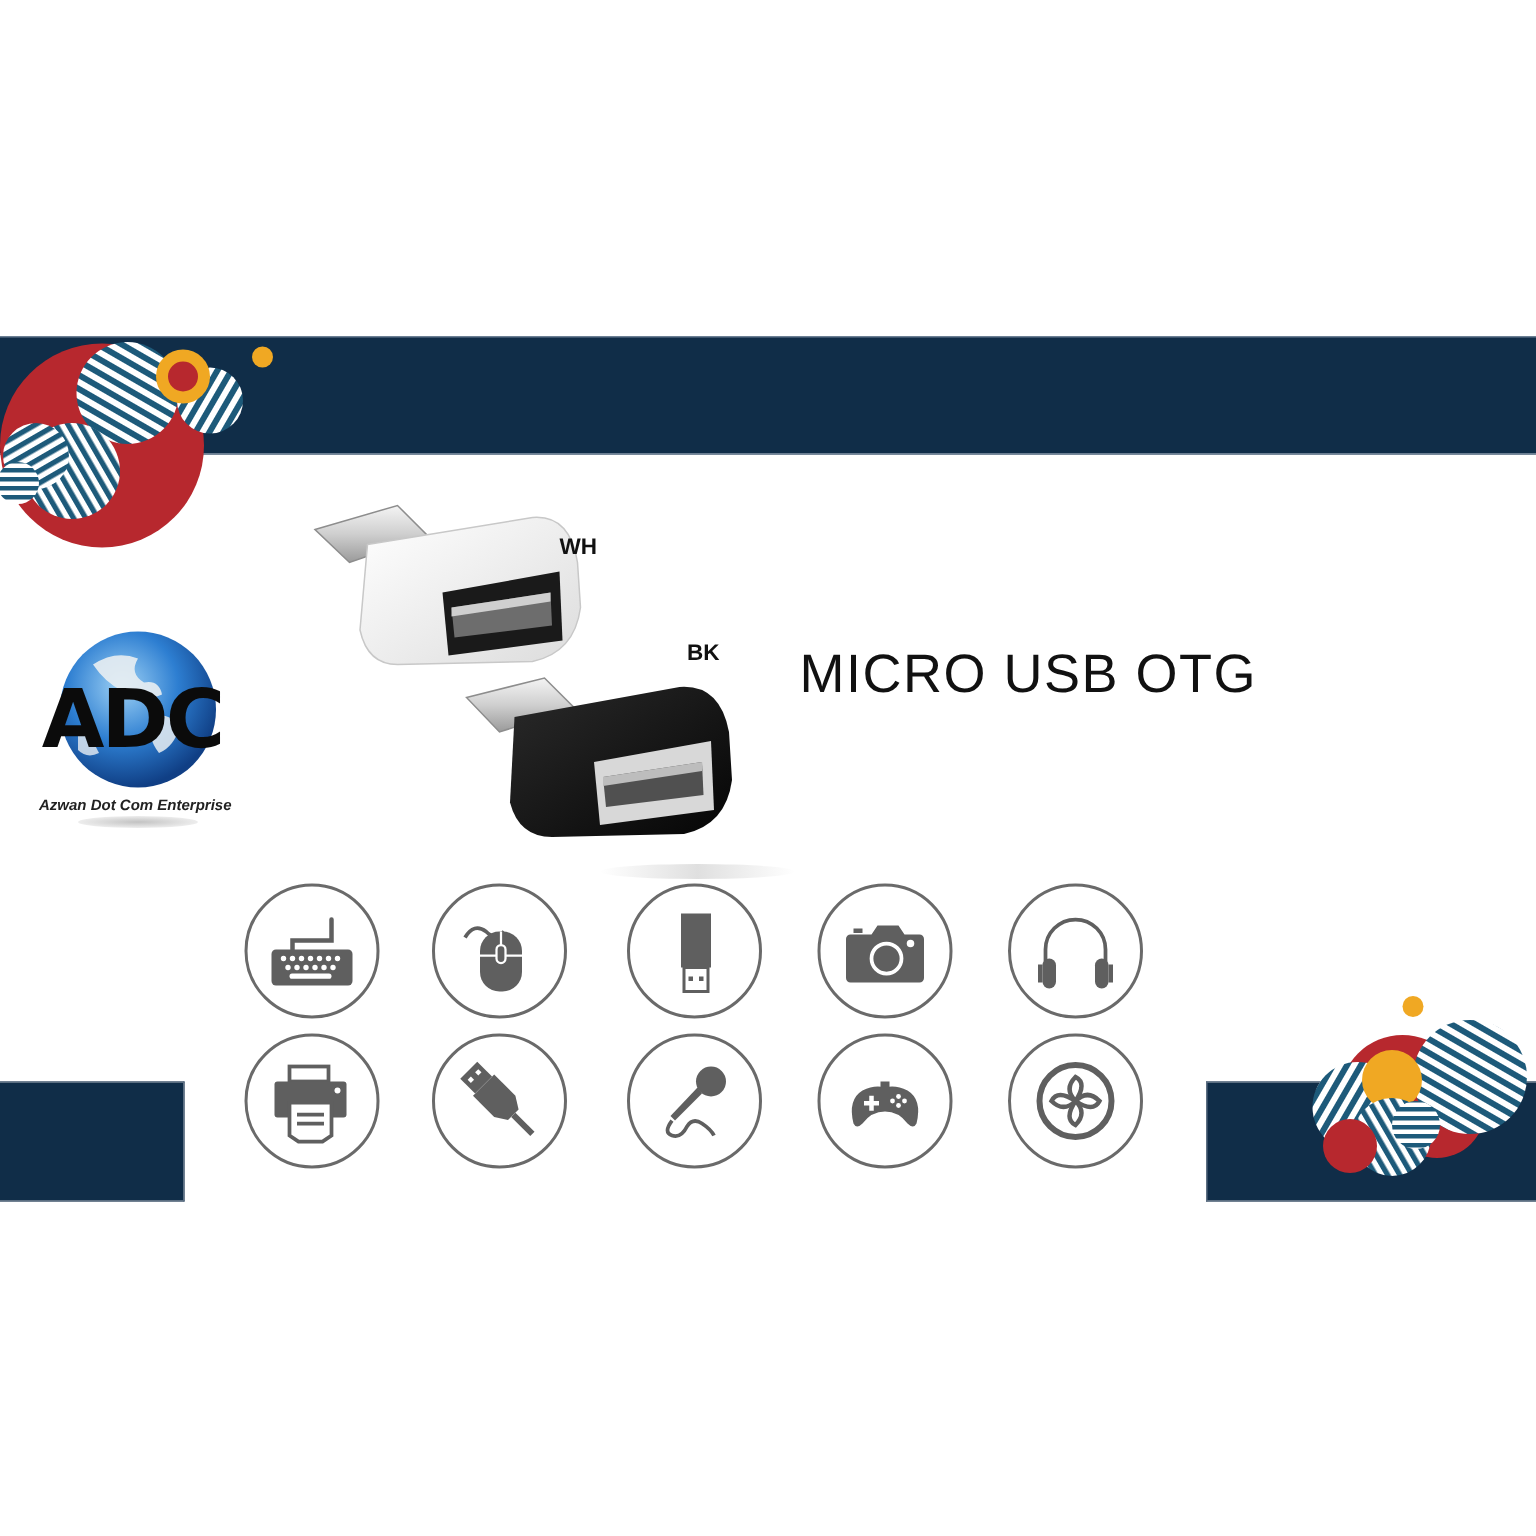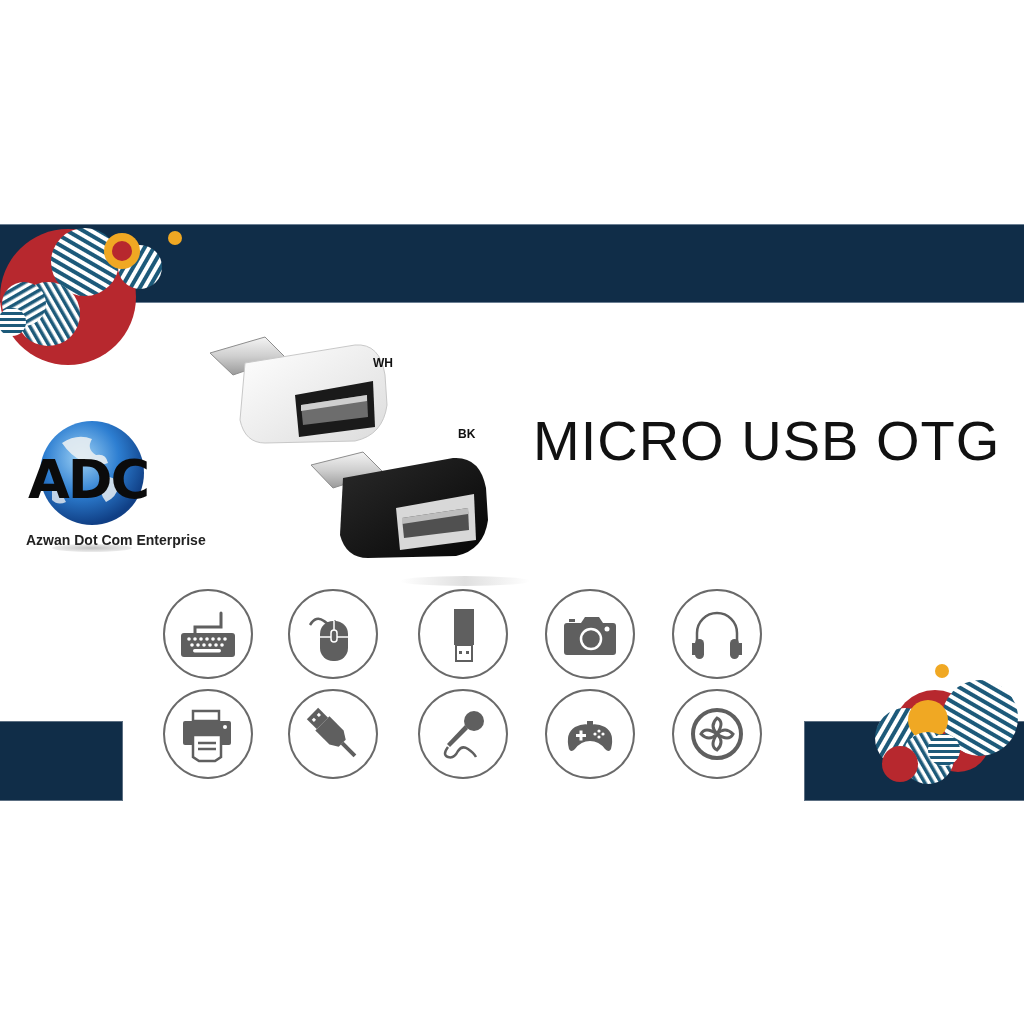--- a/index.html
+++ b/index.html
@@ -2,25 +2,25 @@
 <html><head>
   <meta charset="utf-8">
   <style>
     html, body { margin:0; padding:0; }
     body { width:1024px; height:1024px; background:#ffffff; position:relative; overflow:hidden; font-family:"Liberation Sans", sans-serif; }
     .abs { position:absolute; }
     .band-top { left:0; top:224px; width:1024px; height:77px; background:#102d48; border-top:1px solid #6b7f93; border-bottom:1px solid #6b7f93; }
     .band-bl { left:0; top:721px; width:122px; height:78px; background:#102d48; border:1px solid #5c6f82; border-left:none; }
     .band-br { left:804px; top:721px; width:220px; height:78px; background:#102d48; border:1px solid #5c6f82; border-right:none; }
     .deco { overflow:visible; }
-    .title { left:533px; top:408px; font-size:56px; color:#111; letter-spacing:1px; white-space:nowrap; }
-    .variant-label { font-size:12px; font-weight:bold; color:#111;text-align:center; }
+    .title { left:533px; top:428px; font-size:36px; color:#111; letter-spacing:1px; white-space:nowrap; }
+    .variant-label { font-size:15px; font-weight:bold; color:#111;text-align:center; }
     .icon-circle { width:90px; height:90px; border:2px solid #6a6a6a; border-radius:50%; box-sizing:border-box; display:flex; align-items:center; justify-content:center; background:#fff; }
     .icon-circle svg { width:62px; height:62px; }
-    .logo-text { font-size:14px; font-weight:bold; color:#222; white-space:nowrap; }
+    .logo-text { font-size:10px; font-weight:bold; color:#222; white-space:nowrap;font-style:italic; }
     .shadow { left:400px; top:576px; width:130px; height:10px; background:linear-gradient(to right, rgba(230,230,230,0), rgba(220,220,220,0.9), rgba(230,230,230,0)); border-radius:50%; }
   </style>
 </head>
 <body>
 
 <div class="abs band-top"></div>
 <div class="abs band-bl"></div>
 <div class="abs band-br"></div>
 
 <svg class="abs deco" style="left:0;top:222px" width="200" height="150">

